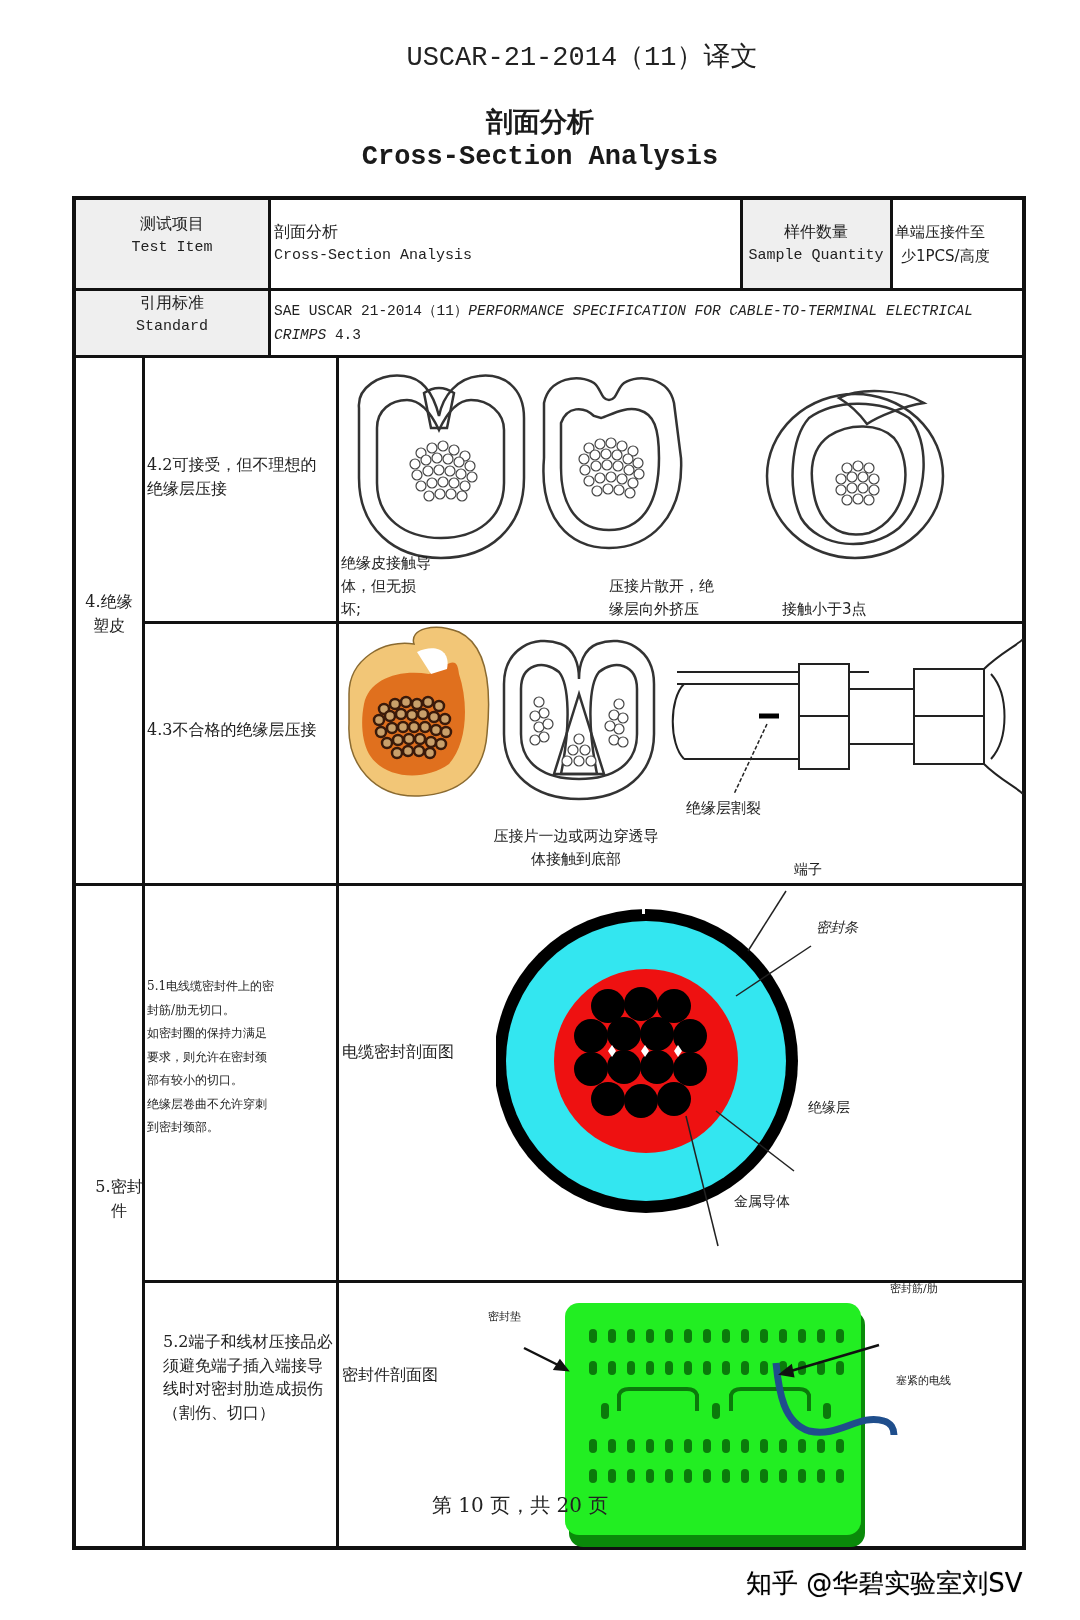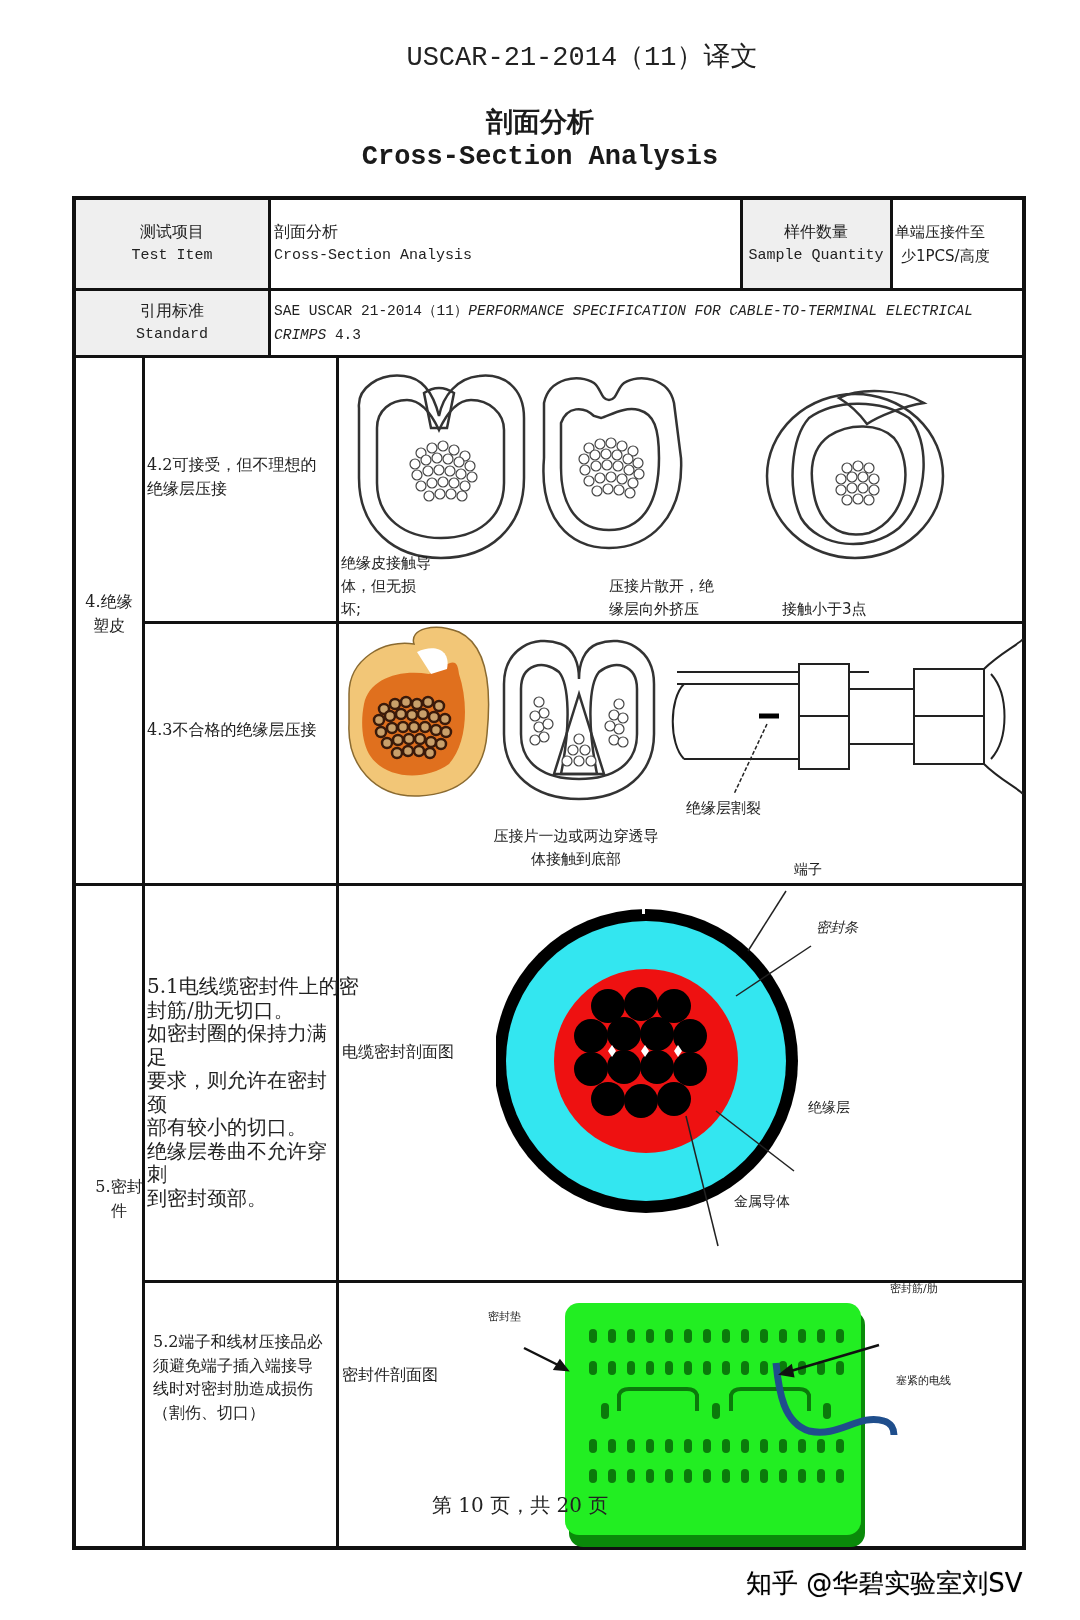--- a/index.html
+++ b/index.html
@@ -29,38 +29,38 @@
 </style>
 </head>
 <body>
 
 <div class="abs doc-title">USCAR-21-2014（11）译文</div>
 <div class="abs sec-title-cn">剖面分析</div>
 <div class="abs sec-title-en">Cross-Section Analysis</div>
 
 <div class="abs table">
 
-  <div class="cell gray center mono" style="left:0;top:0;width:192px;height:88px;padding-top:20px;">
+  <div class="cell gray center mono" style="left:0;top:0;width:192px;height:88px;padding-top:12px;">
     <div style="font-family:'DejaVu Sans',sans-serif;font-size:16px;">测试项目</div>
     <div>Test Item</div>
   </div>
   <div class="cell mono" style="left:194px;top:0;width:470px;height:88px;padding:20px 4px;">
     <div style="font-family:'DejaVu Sans',sans-serif;font-size:16px;">剖面分析</div>
     <div>Cross-Section Analysis</div>
   </div>
   <div class="cell gray center mono" style="left:666px;top:0;width:148px;height:88px;padding-top:20px;">
     <div style="font-family:'DejaVu Sans',sans-serif;font-size:16px;">样件数量</div>
     <div>Sample Quantity</div>
   </div>
   <div class="cell" style="left:816px;top:0;width:134px;height:88px;padding:20px 3px;font-size:15px;font-family:'DejaVu Sans',sans-serif;">
     <div style="white-space:nowrap;">单端压接件至</div>
     <div style="white-space:nowrap;padding-left:6px;">少1PCS/高度</div>
   </div>
 
-  <div class="cell gray center mono" style="left:0;top:91px;width:192px;height:64px;padding-top:8px;">
+  <div class="cell gray center mono" style="left:0;top:91px;width:192px;height:64px;padding-top:0;">
     <div style="font-family:'DejaVu Sans',sans-serif;font-size:16px;">引用标准</div>
     <div>Standard</div>
   </div>
   <div class="cell mono" style="left:194px;top:91px;width:754px;height:64px;padding:8px 4px;font-size:14.5px;">
     <span>SAE USCAR 21-2014（11）</span><i>PERFORMANCE SPECIFICATION FOR CABLE-TO-TERMINAL ELECTRICAL</i><br>
     <i>CRIMPS</i><span> 4.3</span>
   </div>
 
   <div class="hl" style="left:0;top:88px;width:950px;"></div>
   <div class="hl" style="left:0;top:155px;width:950px;"></div>
@@ -272,21 +272,21 @@
     <div>压接片一边或两边穿透导</div>
     <div>体接触到底部</div>
   </div>
   <div class="cap" style="left:610px;top:596px;width:120px;font-family:'DejaVu Sans',sans-serif;font-size:15px;">绝缘层割裂</div>
 
   <div class="cell center" style="left:0;top:975px;width:86px;font-size:16px;">
     <div>5.密封</div>
     <div>件</div>
   </div>
 
-  <div class="cell" style="left:69px;top:775px;width:190px;font-size:20px;padding-left:2px;line-height:23.5px;">
+  <div class="cell" style="left:69px;top:775px;width:190px;font-size:12px;padding-left:2px;line-height:23.5px;">
     <div style="white-space:nowrap;">5.1电线缆密封件上的密</div>
     <div>封筋/肋无切口。</div>
     <div>如密封圈的保持力满足</div>
     <div>要求，则允许在密封颈</div>
     <div>部有较小的切口。</div>
     <div>绝缘层卷曲不允许穿刺</div>
     <div>到密封颈部。</div>
   </div>
   <div class="cell" style="left:266px;top:840px;font-size:16px;white-space:nowrap;">电缆密封剖面图</div>
   <svg class="abs" style="left:420px;top:686px;" width="380" height="390">
@@ -320,21 +320,21 @@
       <line x1="240" y1="110" x2="315" y2="60"></line>
       <line x1="220" y1="225" x2="298" y2="285"></line>
       <line x1="190" y1="230" x2="222" y2="360"></line>
     </g>
   </svg>
   <div class="cap-s" style="left:718px;top:660px;">端子</div>
   <div class="cap-s" style="left:740px;top:718px;font-style:italic;">密封条</div>
   <div class="cap-s" style="left:732px;top:898px;">绝缘层</div>
   <div class="cap-s" style="left:658px;top:992px;">金属导体</div>
 
-  <div class="cell" style="left:69px;top:1130px;width:208px;font-size:16px;padding-left:8px;line-height:23.5px;">
+  <div class="cell" style="left:69px;top:1130px;width:208px;font-size:16px;padding-left:18px;line-height:23.5px;">
     <div style="white-space:nowrap;">5.2端子和线材压接品必</div>
     <div>须避免端子插入端接导</div>
     <div>线时对密封肋造成损伤</div>
     <div>（割伤、切口）</div>
   </div>
   <div class="cell" style="left:266px;top:1163px;font-size:16px;white-space:nowrap;">密封件剖面图</div>
   <svg class="abs" style="left:263px;top:1083px;" width="686" height="266">
     <rect x="230" y="28" width="296" height="236" rx="14" fill="#0a8a0a"></rect>
     <rect x="226" y="20" width="296" height="232" rx="14" fill="#22ee22"></rect>
     <g>

